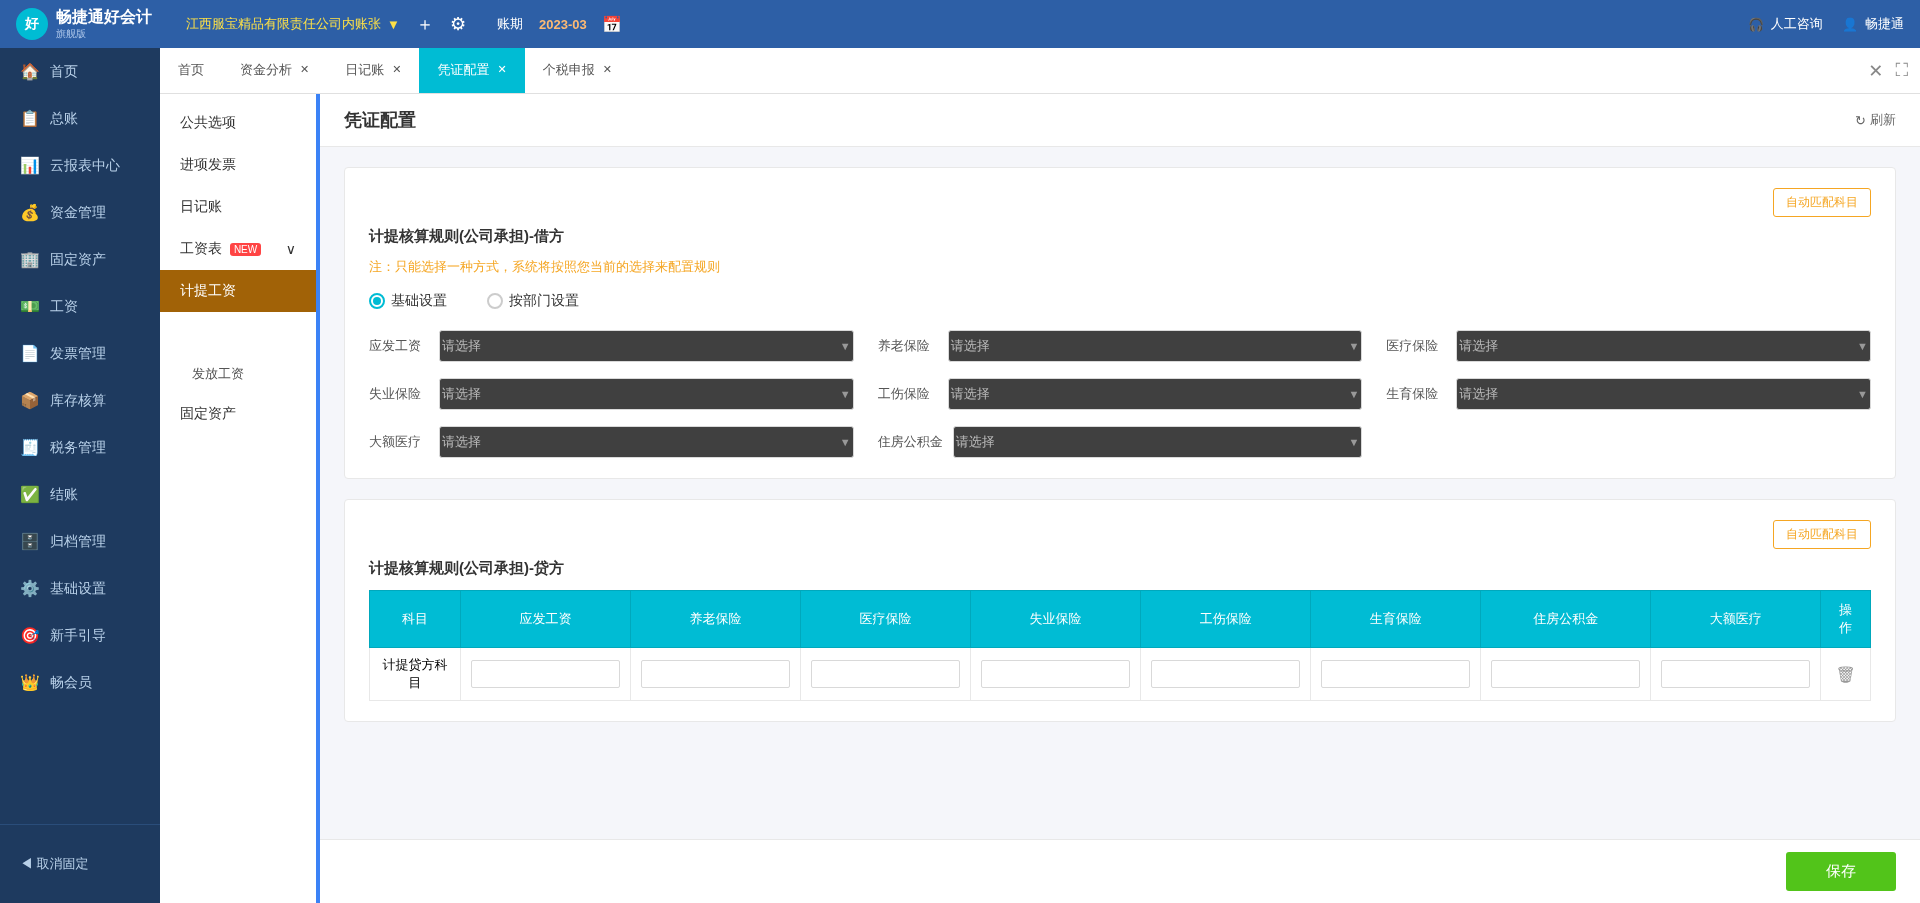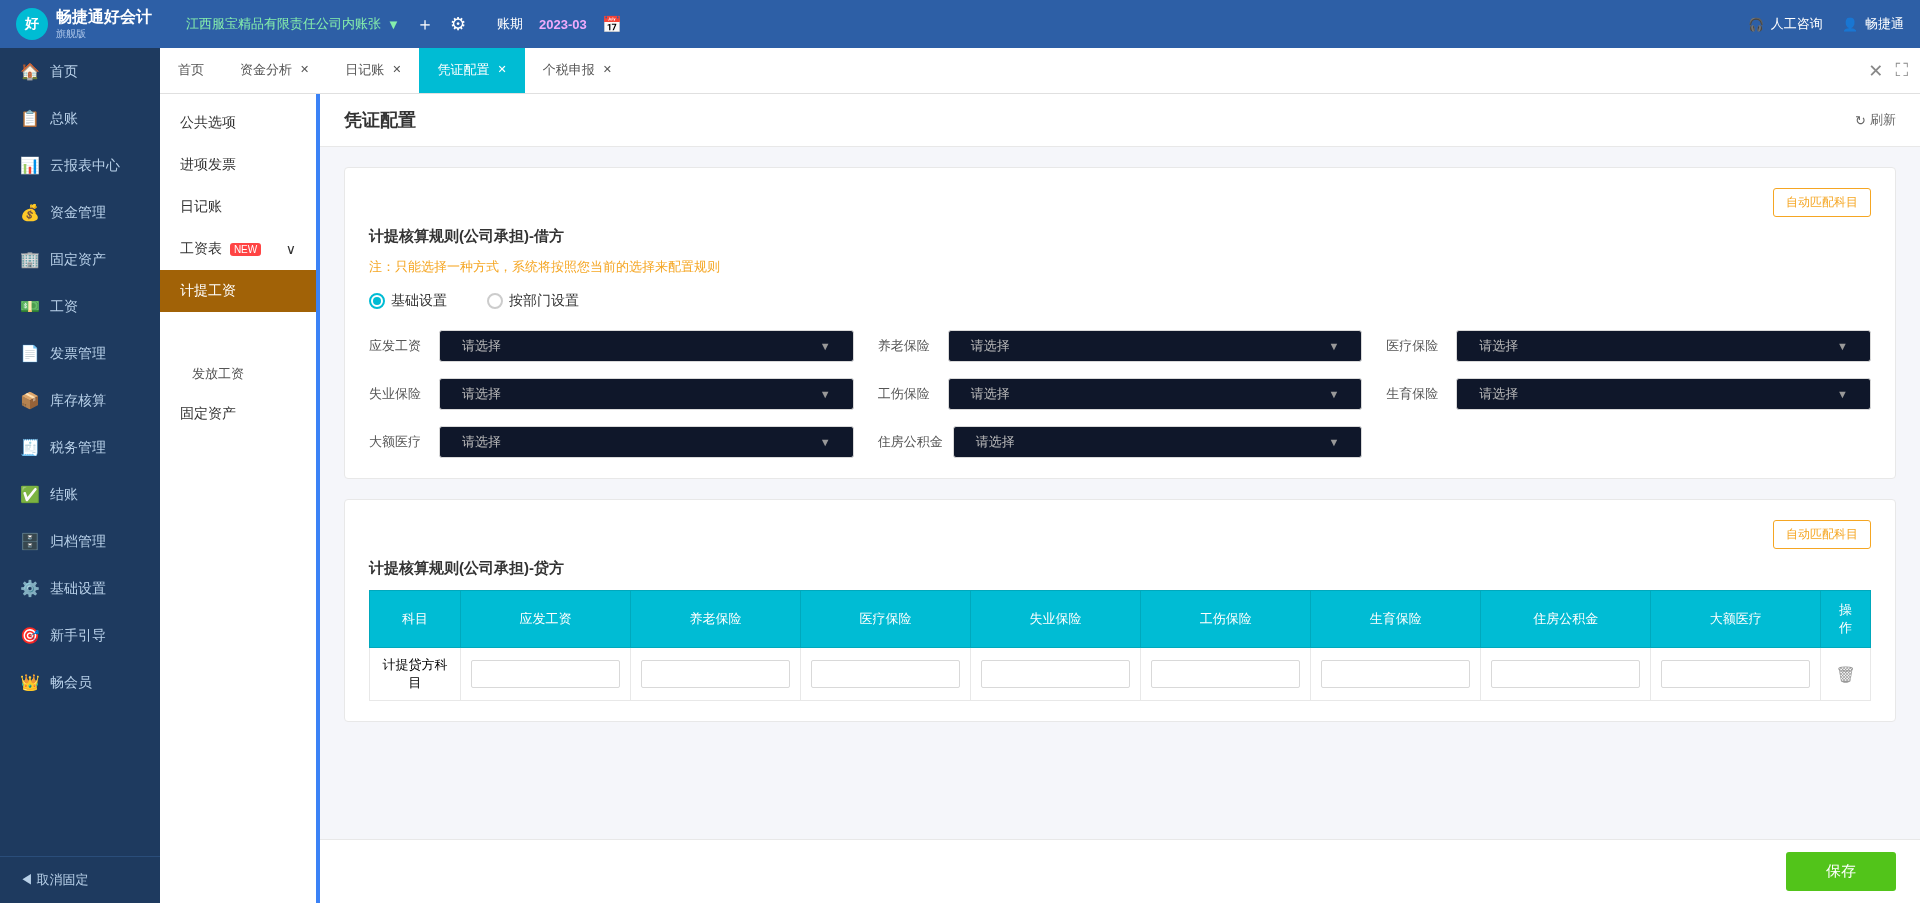--- a/index.html
+++ b/index.html
@@ -25,32 +25,32 @@
       width: 32px; height: 32px;
       background: #00bcd4;
       border-radius: 50%;
       display: flex; align-items: center; justify-content: center;
       color: white; font-size: 14px; font-weight: bold;
     }
     .logo-text { font-size: 16px; font-weight: bold; color: white; line-height: 1.2; }
     .logo-sub { font-size: 10px; color: #aac4e8; }
     .company-selector {
       display: flex; align-items: center; gap: 6px;
-      color: #86efac; font-size: 13px; cursor: pointer;
+      color: #fde047; font-size: 13px; cursor: pointer;
       margin-left: 10px;
     }
     .top-actions {
       display: flex; align-items: center; gap: 16px;
       margin-left: 16px;
     }
     .top-actions .icon-btn {
       color: white; font-size: 18px; cursor: pointer; background: none; border: none;
     }
     .period-label { color: white; font-size: 13px; margin-left: 15px; }
-    .period-value { color: #f0abfc; font-size: 13px; font-weight: bold; }
+    .period-value { color: #fdba74; font-size: 13px; font-weight: bold; }
     .period-icon { color: #00e5ff; font-size: 16px; cursor: pointer; }
     .top-right {
       margin-left: auto;
       display: flex; align-items: center; gap: 20px;
     }
     .top-right-item {
       display: flex; align-items: center; gap: 6px;
       color: white; font-size: 13px; cursor: pointer;
     }
 
@@ -73,21 +73,21 @@
     .sidebar-item {
       display: flex; align-items: center; gap: 10px;
       padding: 14px 20px;
       color: #b8d0e8;
       font-size: 14px;
       cursor: pointer;
     }
     .sidebar-icon { font-size: 16px; width: 20px; text-align: center; }
     .sidebar-bottom {
       margin-top: auto;
-      padding: 14px 20px;
+      padding: 30px 20px;
       color: #b8d0e8;
       font-size: 13px;
       cursor: pointer;
       display: flex; align-items: center; gap: 8px;
       border-top: 1px solid #2a4d7a;
     }
 
     
     .content-area {
       flex: 1;
@@ -257,24 +257,24 @@
     .form-label {
       font-size: 13px; color: #555;
       white-space: nowrap;
       min-width: 60px;
     }
     .form-select {
       flex: 1;
       height: 32px;
       border: 1px solid #d9d9d9;
       border-radius: 3px;
-      padding: 0 22px;
+      padding: 0 2px;
       font-size: 13px;
       color: #999;
-      background: #0f172a;
+      background: #404040;
       display: flex; align-items: center; justify-content: space-between;
       cursor: pointer;
     }
     .form-select-arrow { font-size: 11px; color: #999; }
 
     
     .auto-match-btn {
       float: right;
       background: white;
       border: 1px solid #f5a623;

